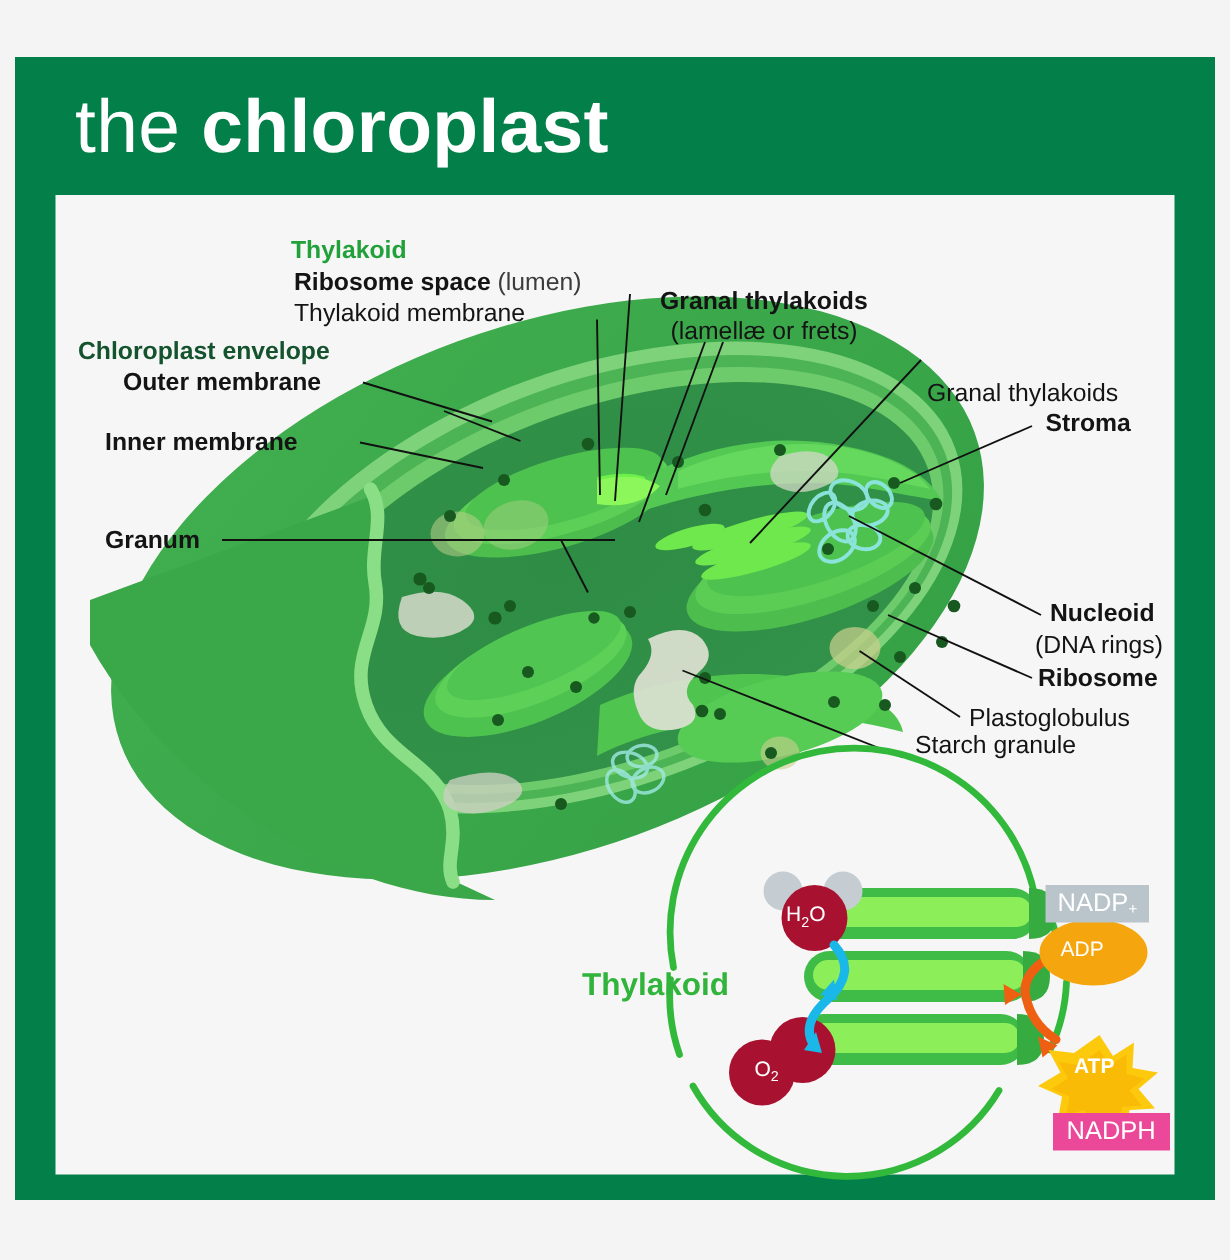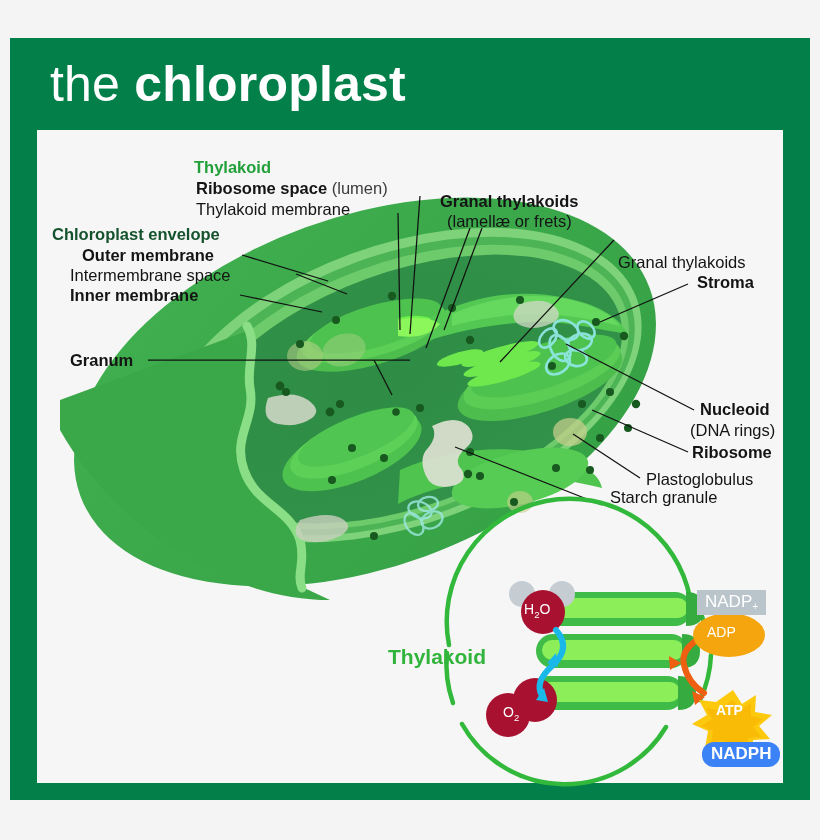--- a/index.html
+++ b/index.html
@@ -29,21 +29,21 @@
   .lbl.gdark{color:#22a03a;font-weight:700;}
   .lbl.glight{color:#14532d;font-weight:700;}
   .lbl.reg{font-weight:400;}
   .lbl .sub{font-weight:400;color:#3c3c3c;}
   .inset-lbl{position:absolute;color:#31b43b;font-weight:700;font-size:21px;
              white-space:nowrap;}
 
   .chip{position:absolute;font-size:17px;color:#ffffff;white-space:nowrap;
         display:flex;align-items:flex-end;justify-content:center;}
   .chip.nadp{background:#b9c4cb;padding:2px 8px 3px;}
-  .chip.nadph{background:#3b82f6;padding:2px 9px 3px;font-weight:700;border-radius:12px;}
+  .chip.nadph{background:#ec4899;padding:2px 9px 3px;font-weight:400;}
   .mol{position:absolute;color:#fff;font-size:14px;white-space:nowrap;}
   sub{font-size:.68em;}
   sup{font-size:.62em;}
 </style>
 </head>
 <body>
 
 <div id="stage">
 
   <div class="frame"></div>
@@ -288,21 +288,20 @@
   <div class="lbl b" style="left:196px;top:179px;">
     <span>Ribosome space</span><span class="sub"> (lumen)</span>
   </div>
 
   <div class="lbl reg" style="left:196px;top:200px;">Thylakoid membrane</div>
 
   <div class="lbl glight" style="left:52px;top:225px;">Chloroplast envelope</div>
 
   <div class="lbl b" style="left:82px;top:246px;">Outer membrane</div>
 
-  <div class="lbl reg" style="left:70px;top:266px;">Intermembrane space</div>
 
   <div class="lbl b" style="left:70px;top:286px;">Inner membrane</div>
 
   <div class="lbl b" style="left:70px;top:351px;">Granum</div>
 
   <div class="lbl b" style="left:440px;top:192px;">Granal thylakoids</div>
   <div class="lbl reg" style="left:447px;top:212px;">(lamellæ or frets)</div>
 
   <div class="lbl reg" style="left:618px;top:225px;margin-top:28px;">Granal thylakoids</div>
 

